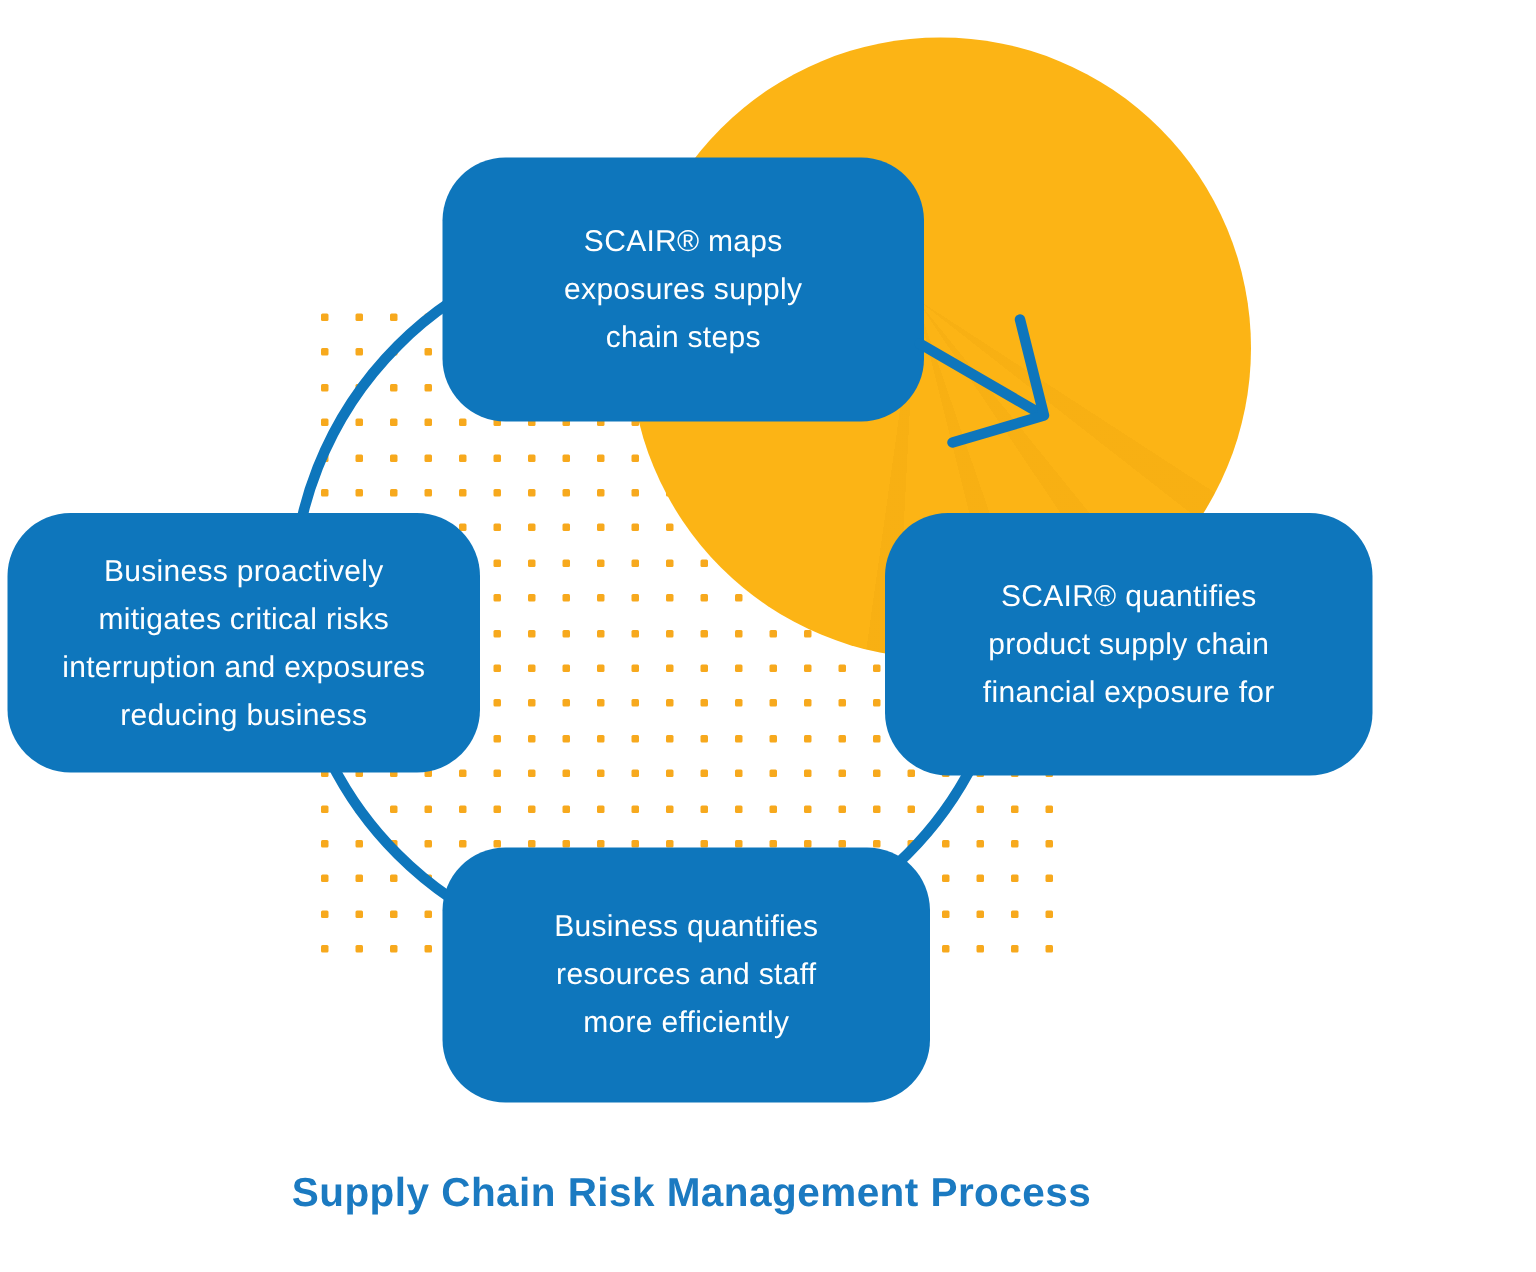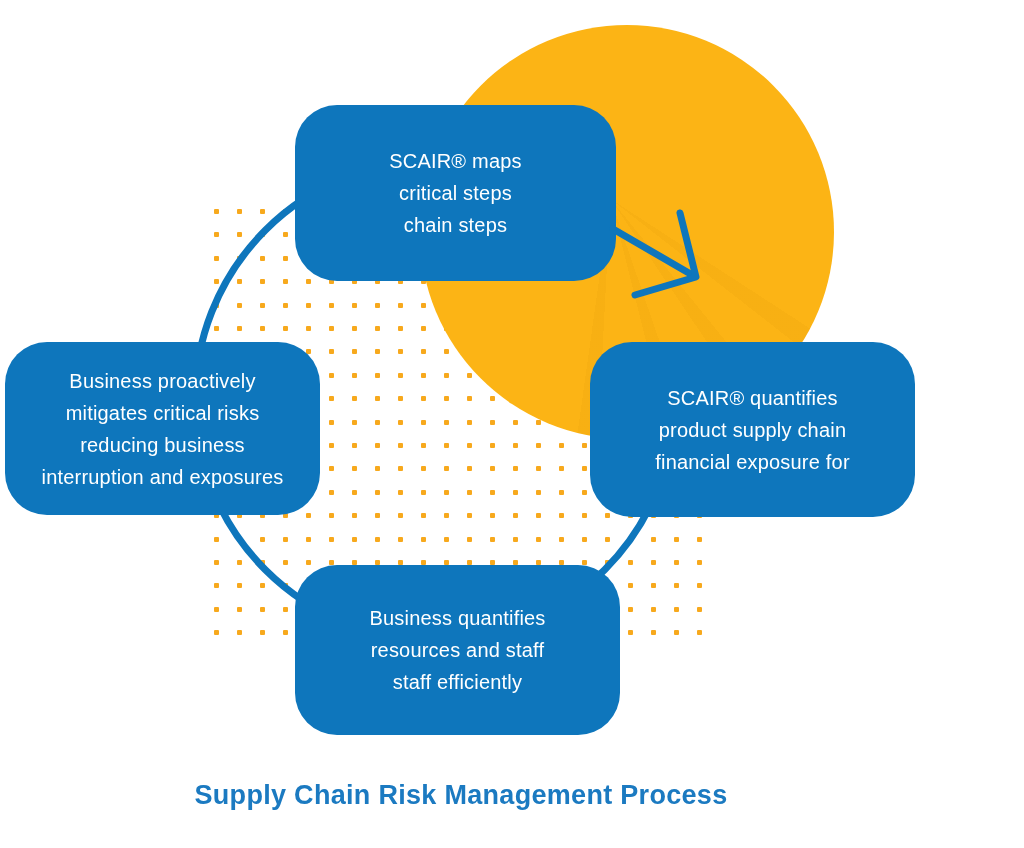--- a/index.html
+++ b/index.html
@@ -475,41 +475,41 @@
     </div>
 
   <svg class="ring-layer" width="1024" height="848">
     <circle id="ring-circle" fill="none" stroke="#0e76bc" cx="435" cy="400" r="240" stroke-width="7"></circle>
   </svg>
 
   <div class="yellow-circle"></div>
 
   <div class="pbox pbox-top">
     <span>SCAIR® maps</span>
-    <span>critical steps</span>
+    <span>exposures supply</span>
     <span>chain steps</span>
   </div>
 
   <div class="pbox pbox-right">
     <span>SCAIR® quantifies</span>
     <span>product supply chain</span>
     <span>financial exposure for</span>
   </div>
 
   <div class="pbox pbox-bottom">
     <span>Business quantifies</span>
     <span>resources and staff</span>
-    <span>staff efficiently</span>
+    <span>more efficiently</span>
   </div>
 
   <div class="pbox pbox-left">
     <span>Business proactively</span>
     <span>mitigates critical risks</span>
+    <span>interruption and exposures</span>
     <span>reducing business</span>
-    <span>interruption and exposures</span>
   </div>
 
   <svg class="arrow-layer" width="1024" height="848">
     <path id="arrow-shaft" fill="none" stroke="#0e76bc" stroke-width="7" stroke-linecap="round" d="M613 229 L694 276"></path>
     <path id="arrow-head" fill="none" stroke="#0e76bc" stroke-width="7" stroke-linecap="round" stroke-linejoin="round" d="M680 213 L696 277 L635 295"></path>
   </svg>
 
   <div class="diagram-title">Supply Chain Risk Management Process</div>
 
 </div>

